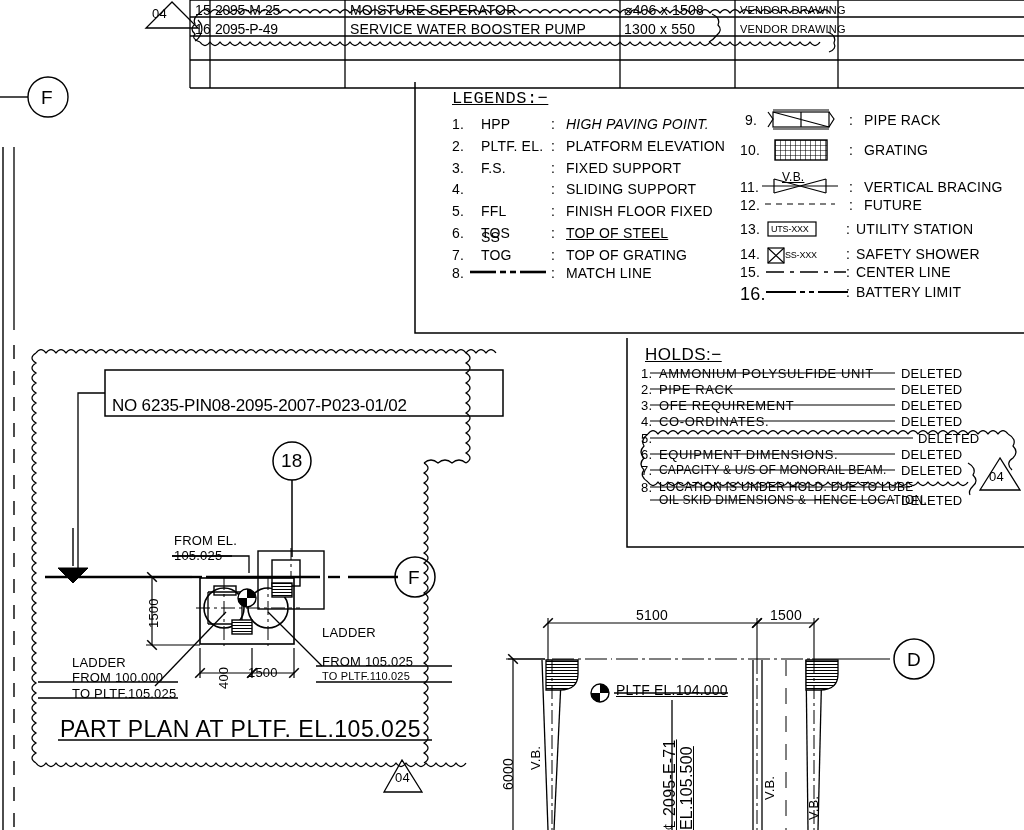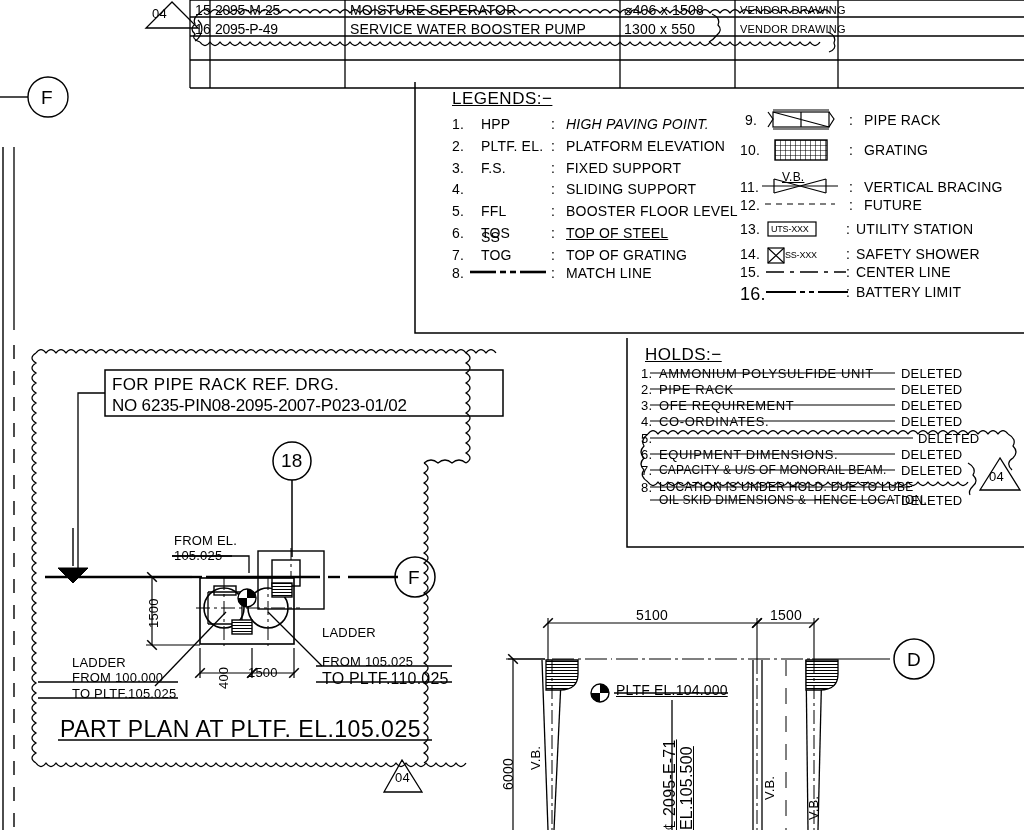--- a/index.html
+++ b/index.html
@@ -346,21 +346,21 @@
 <div class="lbl" style="left:740px;top:4px;font-size:11px;">VENDOR DRAWING</div>
 
 <div class="lbl" style="left:195px;top:21px;font-size:14px;">16</div>
 <div class="lbl" style="left:215px;top:21px;font-size:14px;letter-spacing:-.3px;">2095-P-49</div>
 <div class="lbl" style="left:350px;top:21px;font-size:14px;">SERVICE WATER BOOSTER PUMP</div>
 <div class="lbl" style="left:624px;top:21px;font-size:14px;">1300 x 550</div>
 <div class="lbl" style="left:740px;top:23px;font-size:11px;">VENDOR DRAWING</div>
 
 <div class="lbl" style="left:41px;top:87px;font-size:19px;">F</div>
 
-<div class="lbl u" style="left:452px;top:89px;font-size:17px;letter-spacing:.5px;">LEGENDS:−</div>
+<div class="lbl u" style="left:452px;top:89px;font-size:17px;letter-spacing:.5px;font-family:Liberation Mono, monospace;">LEGENDS:−</div>
 
 <div class="lbl" style="left:452px;top:116px;font-size:14px;">1.</div>
 <div class="lbl" style="left:481px;top:116px;font-size:14px;">HPP</div>
 <div class="lbl" style="left:551px;top:116px;font-size:14px;">:</div>
 <div class="lbl" style="left:566px;top:116px;font-size:14px;font-style:italic;">HIGH PAVING POINT.</div>
 
 <div class="lbl" style="left:452px;top:138px;font-size:14px;">2.</div>
 <div class="lbl" style="left:481px;top:138px;font-size:14px;">PLTF. EL.</div>
 <div class="lbl" style="left:551px;top:138px;font-size:14px;">:</div>
 <div class="lbl" style="left:566px;top:138px;font-size:14px;">PLATFORM ELEVATION</div>
@@ -371,21 +371,21 @@
 <div class="lbl" style="left:566px;top:160px;font-size:14px;">FIXED SUPPORT</div>
 
 <div class="lbl" style="left:452px;top:181px;font-size:14px;">4.</div>
 <div class="lbl" style="left:481px;top:181px;font-size:14px;margin-top:48px;">SS</div>
 <div class="lbl" style="left:551px;top:181px;font-size:14px;">:</div>
 <div class="lbl" style="left:566px;top:181px;font-size:14px;">SLIDING SUPPORT</div>
 
 <div class="lbl" style="left:452px;top:203px;font-size:14px;">5.</div>
 <div class="lbl" style="left:481px;top:203px;font-size:14px;">FFL</div>
 <div class="lbl" style="left:551px;top:203px;font-size:14px;">:</div>
-<div class="lbl" style="left:566px;top:203px;font-size:14px;">BOOSTER FLOOR LEVEL</div>
+<div class="lbl" style="left:566px;top:203px;font-size:14px;">FINISH FLOOR FIXED</div>
 
 <div class="lbl" style="left:452px;top:225px;font-size:14px;">6.</div>
 <div class="lbl" style="left:481px;top:225px;font-size:14px;">TOS</div>
 <div class="lbl" style="left:551px;top:225px;font-size:14px;">:</div>
 <div class="lbl" style="left:566px;top:225px;font-size:14px;text-decoration:underline;">TOP OF STEEL</div>
 
 <div class="lbl" style="left:452px;top:247px;font-size:14px;">7.</div>
 <div class="lbl" style="left:481px;top:247px;font-size:14px;">TOG</div>
 <div class="lbl" style="left:551px;top:247px;font-size:14px;">:</div>
 <div class="lbl" style="left:566px;top:247px;font-size:14px;">TOP OF GRATING</div>
@@ -458,40 +458,39 @@
 <div class="lbl" style="left:659px;top:463px;font-size:12px;letter-spacing:.2px;">CAPACITY &amp; U/S OF MONORAIL BEAM.</div>
 <div class="lbl" style="left:901px;top:463px;font-size:13px;">DELETED</div>
 
 <div class="lbl" style="left:641px;top:480px;font-size:13px;">8.</div>
 <div class="lbl" style="left:659px;top:480px;font-size:12px;letter-spacing:.3px;">LOCATION IS UNDER HOLD. DUE TO LUBE</div>
 <div class="lbl" style="left:659px;top:493px;font-size:12px;letter-spacing:.3px;">OIL SKID DIMENSIONS &amp;  HENCE LOCATION.</div>
 <div class="lbl" style="left:901px;top:493px;font-size:13px;">DELETED</div>
 
 <div class="lbl" style="left:989px;top:469px;font-size:13px;">04</div>
 
-<div class="lbl" style="left:112px;top:375px;font-size:17px;letter-spacing:.3px;">FOR PIPE RACK REF. DRG.</div>
 <div class="lbl" style="left:112px;top:396px;font-size:17px;letter-spacing:-.2px;">NO 6235-PIN08-2095-2007-P023-01/02</div>
 
 <div class="lbl" style="left:281px;top:450px;font-size:19px;text-align:right;">18</div>
 <div class="lbl" style="left:408px;top:567px;font-size:19px;">F</div>
 
 <div class="lbl" style="left:174px;top:533px;font-size:13px;">FROM EL.</div>
 <div class="lbl" style="left:174px;top:548px;font-size:13px;">105.025</div>
 
 <div class="lbl vert" style="left:146px;top:628px;font-size:13px;transform:rotate(-90deg);">1500</div>
 <div class="lbl vert" style="left:216px;top:689px;font-size:13px;transform:rotate(-90deg);">400</div>
 <div class="lbl" style="left:248px;top:665px;font-size:13px;">1500</div>
 
 <div class="lbl" style="left:72px;top:655px;font-size:13px;">LADDER</div>
 <div class="lbl" style="left:72px;top:670px;font-size:13px;">FROM 100.000</div>
 <div class="lbl" style="left:72px;top:686px;font-size:13px;">TO PLTF.105.025</div>
 
 <div class="lbl" style="left:322px;top:625px;font-size:13px;">LADDER</div>
 <div class="lbl" style="left:322px;top:654px;font-size:13px;">FROM 105.025</div>
-<div class="lbl" style="left:322px;top:670px;font-size:16px;">TO PLTF.110.025</div>
+<div class="lbl" style="left:322px;top:670px;font-size:11px;">TO PLTF.110.025</div>
 
 <div class="lbl" style="left:60px;top:716px;font-size:23px;letter-spacing:.5px;">PART PLAN AT PLTF. EL.105.025</div>
 <div class="lbl" style="left:395px;top:770px;font-size:13px;">04</div>
 
 <div class="lbl" style="left:636px;top:607px;font-size:14px;">5100</div>
 <div class="lbl" style="left:770px;top:607px;font-size:14px;">1500</div>
 <div class="lbl vert" style="left:500px;top:790px;font-size:14px;transform:rotate(-90deg);">6000</div>
 
 <div class="lbl" style="left:907px;top:649px;font-size:19px;">D</div>
 

